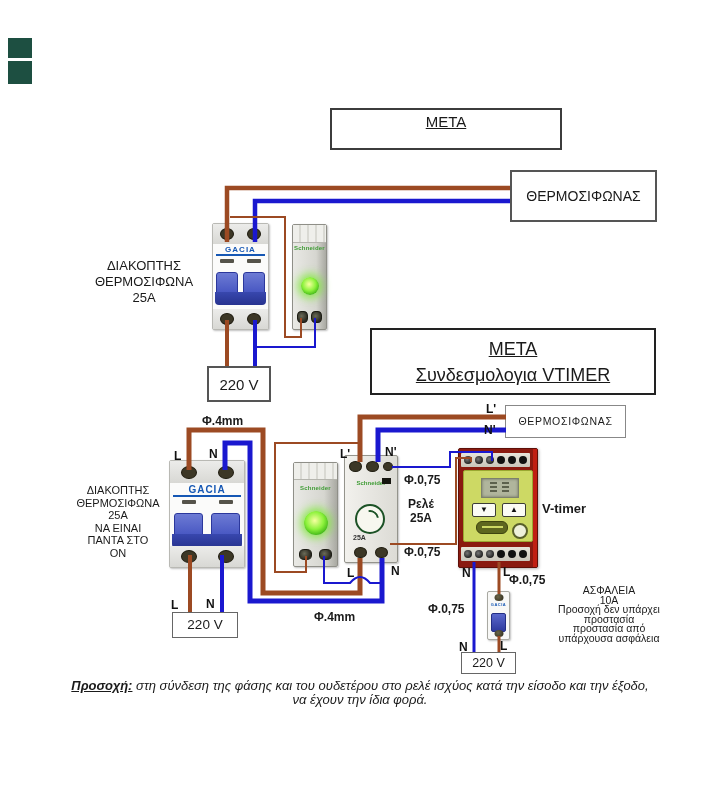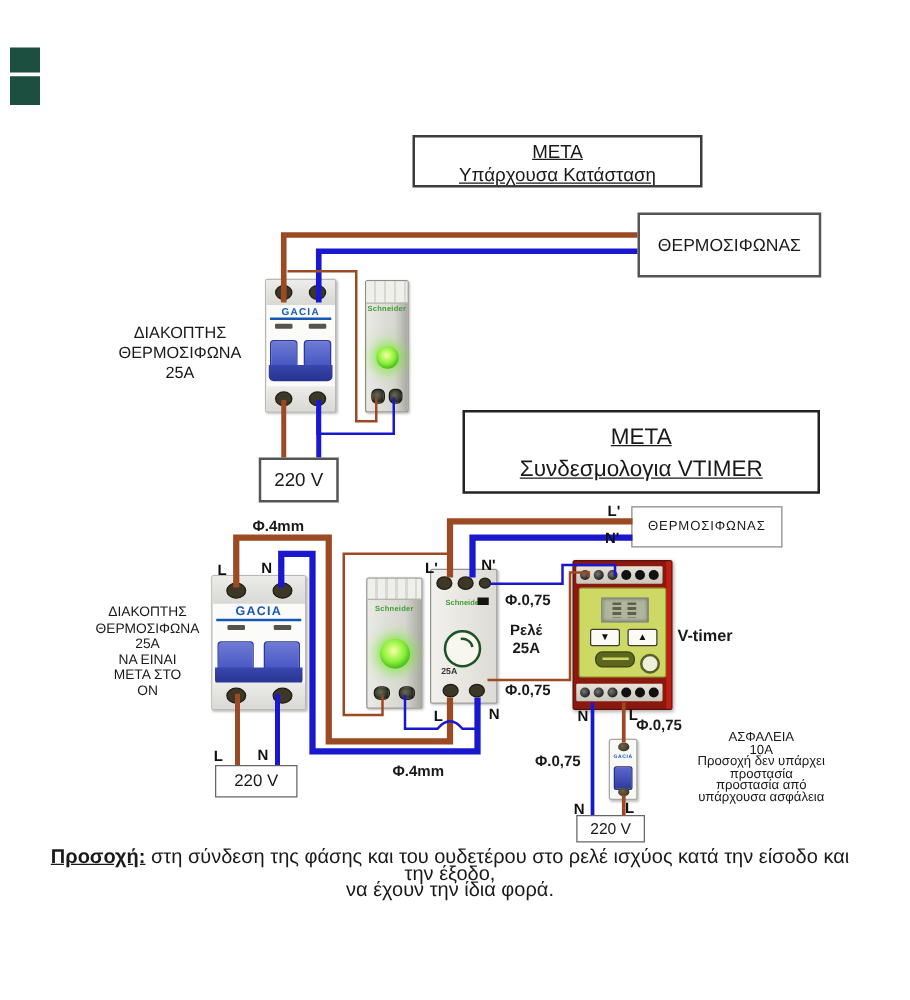--- a/index.html
+++ b/index.html
@@ -86,21 +86,20 @@
   <path d="M324,556 L324,583 L350,583 Q360,571 370,583 L382,583" fill="none" stroke-width="2" stroke="#1a18cf"></path>
   <path d="M474,562 L474,654" fill="none" stroke-width="3" stroke="#1a18cf"></path>
   <path d="M499,562 L499,594" fill="none" stroke-width="3" stroke="#9c4a23"></path>
   <path d="M499,636 L499,654" fill="none" stroke-width="3" stroke="#9c4a23"></path>
   <path d="M190,555 L190,613" fill="none" stroke-width="4" stroke="#9c4a23"></path>
   <path d="M222,555 L222,613" fill="none" stroke-width="4" stroke="#1a18cf"></path>
 </svg>
 
 <div class="box" style="left:330px;top:108px;width:232px;height:42px;border:2px solid #3c3c3c;padding-top:2px;">
   <div class="u" style="font-size:15px;line-height:19px;">ΜΕΤΑ</div>
-  <div class="u" style="font-size:15px;line-height:19px;">Υπάρχουσα Κατάσταση</div>
 </div>
 
 <div class="box" style="left:510px;top:170px;width:147px;height:52px;border:2px solid #555;line-height:48px;font-size:14px;">ΘΕΡΜΟΣΙΦΩΝΑΣ</div>
 
 <div class="box" style="left:370px;top:328px;width:286px;height:67px;border:2px solid #222;padding-top:6px;">
   <div class="u" style="font-size:18px;line-height:26px;">ΜΕΤΑ</div>
   <div class="u" style="font-size:18px;line-height:26px;">Συνδεσμολογια VTIMER</div>
 </div>
 
 <div class="box behind" style="left:505px;top:405px;width:121px;height:33px;border:1px solid #888;line-height:31px;font-size:10.5px;letter-spacing:.7px;">ΘΕΡΜΟΣΙΦΩΝΑΣ</div>
@@ -230,21 +229,21 @@
   <div>ΔΙΑΚΟΠΤΗΣ</div>
   <div>ΘΕΡΜΟΣΙΦΩΝΑ</div>
   <div>25Α</div>
 </div>
 
 <div class="lbl center" style="left:60px;top:484px;width:116px;font-size:11px;line-height:12.5px;">
   <div>ΔΙΑΚΟΠΤΗΣ</div>
   <div>ΘΕΡΜΟΣΙΦΩΝΑ</div>
   <div>25Α</div>
   <div>ΝΑ ΕΙΝΑΙ</div>
-  <div>ΜΕΤΑ ΣΤΟ</div>
+  <div>ΠΑΝΤΑ ΣΤΟ</div>
   <div>ΟΝ</div>
 </div>
 
 <span class="lbl b" style="left:202px;top:414px;font-size:12px;">Φ.4mm</span>
 <span class="lbl b" style="left:314px;top:610px;font-size:12px;">Φ.4mm</span>
 <span class="lbl b" style="left:404px;top:473px;font-size:12px;">Φ.0,75</span>
 <span class="lbl b" style="left:404px;top:545px;font-size:12px;">Φ.0,75</span>
 <span class="lbl b" style="left:428px;top:602px;font-size:12px;">Φ.0,75</span>
 <span class="lbl b" style="left:509px;top:573px;font-size:12px;">Φ.0,75</span>
 
@@ -272,16 +271,16 @@
 <span class="lbl ln" style="left:385px;top:445px;">N'</span>
 <span class="lbl ln" style="left:347px;top:566px;">L</span>
 <span class="lbl ln" style="left:391px;top:564px;">N</span>
 <span class="lbl ln" style="left:486px;top:402px;">L'</span>
 <span class="lbl ln" style="left:484px;top:423px;">N'</span>
 <span class="lbl ln" style="left:462px;top:566px;">N</span>
 <span class="lbl ln" style="left:503px;top:565px;">L</span>
 <span class="lbl ln" style="left:459px;top:640px;">N</span>
 <span class="lbl ln" style="left:500px;top:639px;">L</span>
 
-<div class="lbl center" style="left:30px;top:679px;width:660px;font-size:16px;line-height:13.5px;white-space:normal;">
+<div class="lbl center" style="left:30px;top:679px;width:660px;font-size:13px;line-height:13.5px;white-space:normal;font-style:italic;">
   <span class="b u">Προσοχή:</span><span> στη σύνδεση της φάσης και του ουδετέρου στο ρελέ ισχύος κατά την είσοδο και την έξοδο,</span>
   <div>να έχουν την ίδια φορά.</div>
 </div>
 
 </body></html>

